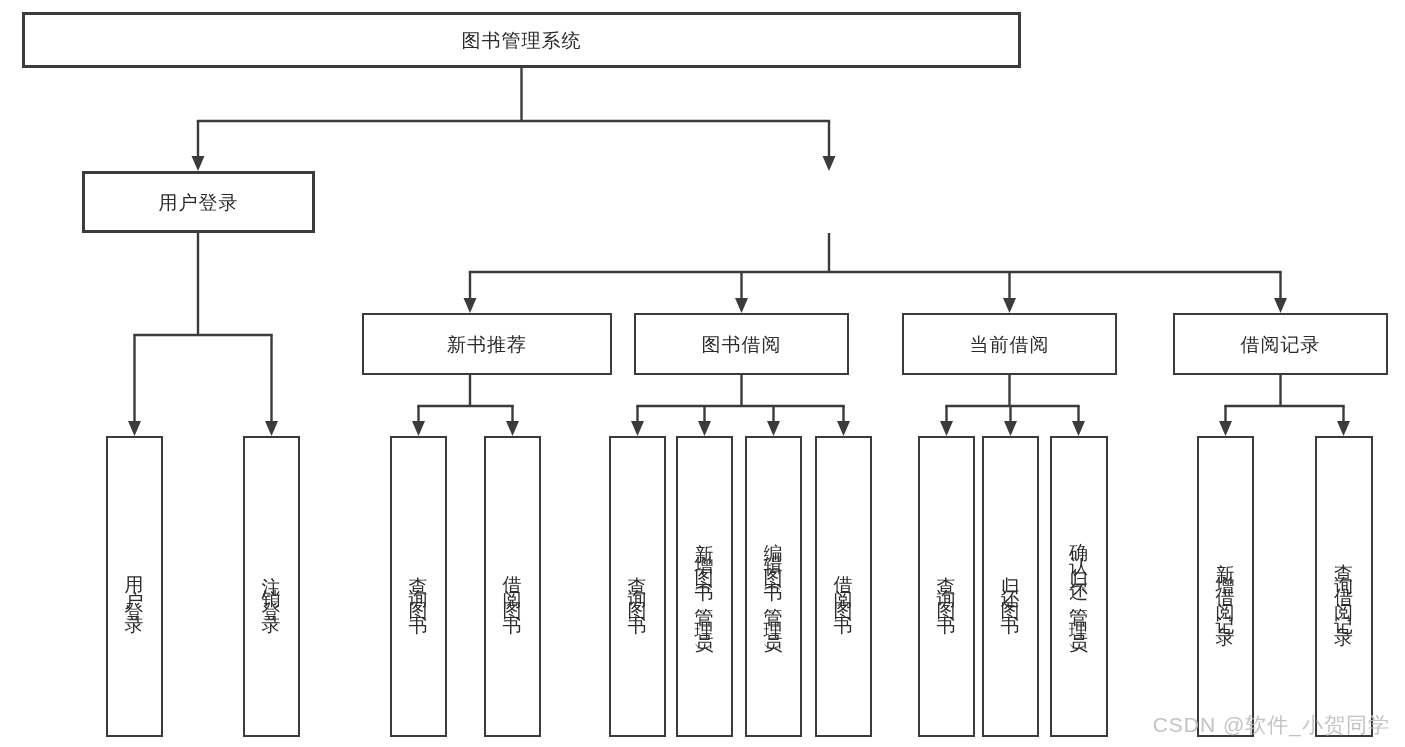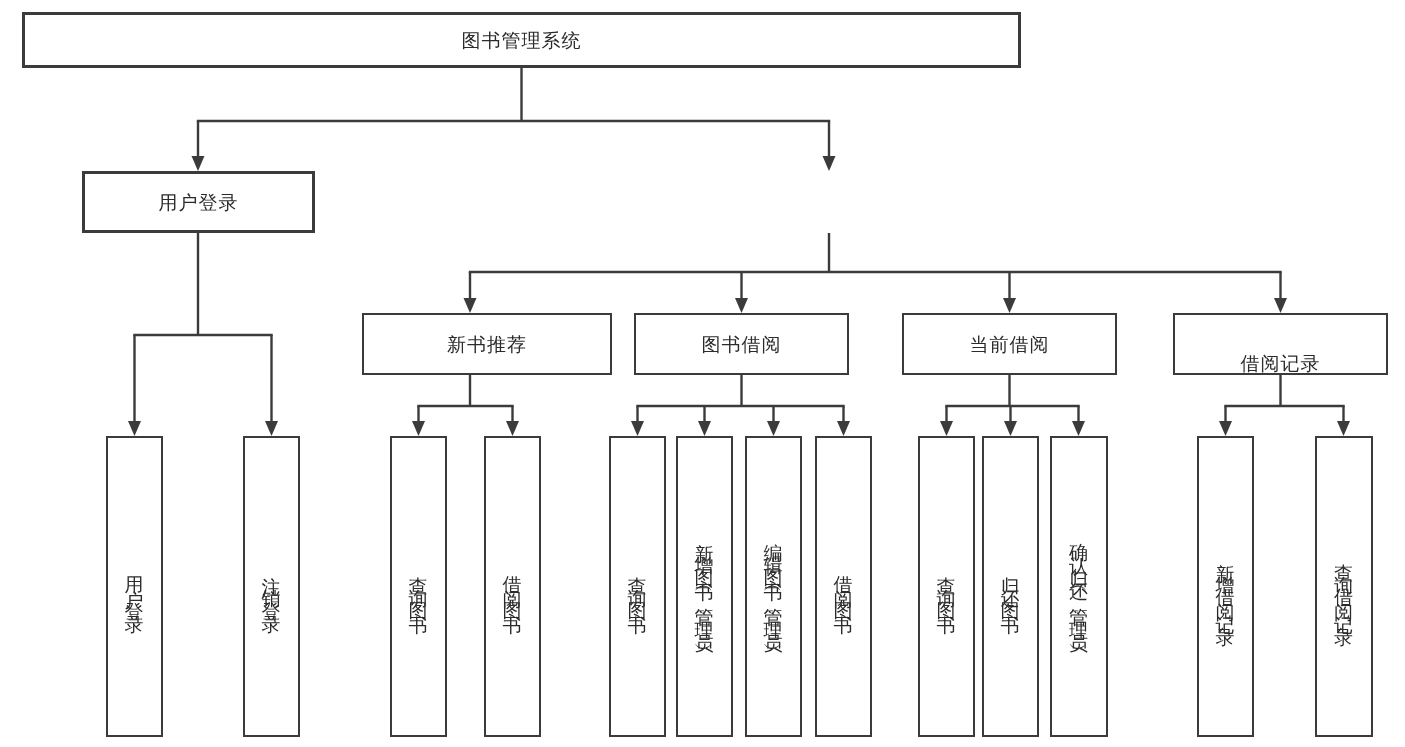--- a/index.html
+++ b/index.html
@@ -120,21 +120,21 @@
 
   <div class="box lvl3" style="left:362px;top:313px;width:250px;height:62px;">
     <span class="hlabel">新书推荐</span>
   </div>
   <div class="box lvl3" style="left:634px;top:313px;width:215px;height:62px;">
     <span class="hlabel">图书借阅</span>
   </div>
   <div class="box lvl3" style="left:902px;top:313px;width:215px;height:62px;">
     <span class="hlabel">当前借阅</span>
   </div>
-  <div class="box lvl3" style="left:1173px;top:313px;width:215px;height:62px;align-items:flex-end;">
+  <div class="box lvl3" style="left:1173px;top:313px;width:215px;height:62px;">
     <span class="hlabel">借阅记录</span>
   </div>
 
   <div class="box leaf" style="left:106px;top:436px;width:57px;height:301px;">
     <span class="vtext">用户登录</span>
   </div>
   <div class="box leaf" style="left:243px;top:436px;width:57px;height:301px;">
     <span class="vtext">注销登录</span>
   </div>
 
@@ -168,14 +168,15 @@
     <span class="vtext">确认归还（管理员）</span>
   </div>
 
   <div class="box leaf" style="left:1197px;top:436px;width:57px;height:301px;">
     <span class="vtext">新增借阅记录</span>
   </div>
   <div class="box leaf" style="left:1315px;top:436px;width:58px;height:301px;">
     <span class="vtext">查询借阅记录</span>
   </div>
 
+  <div class="watermark">CSDN @软件_小贺同学</div>
 
 </div>
 
 </body></html>

